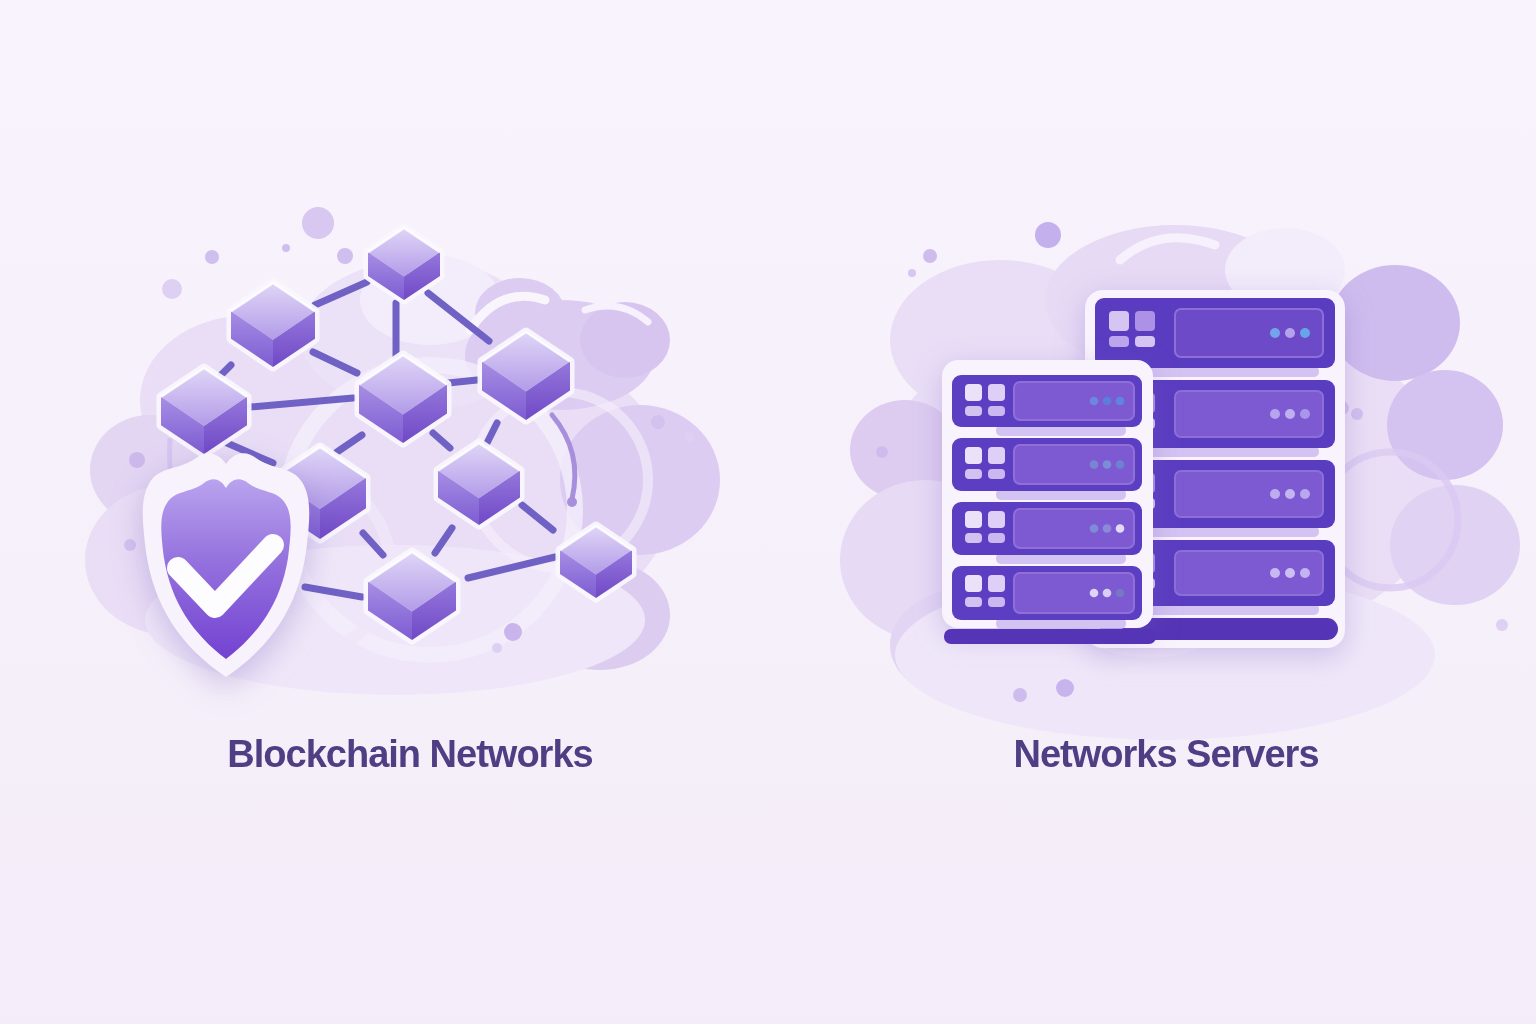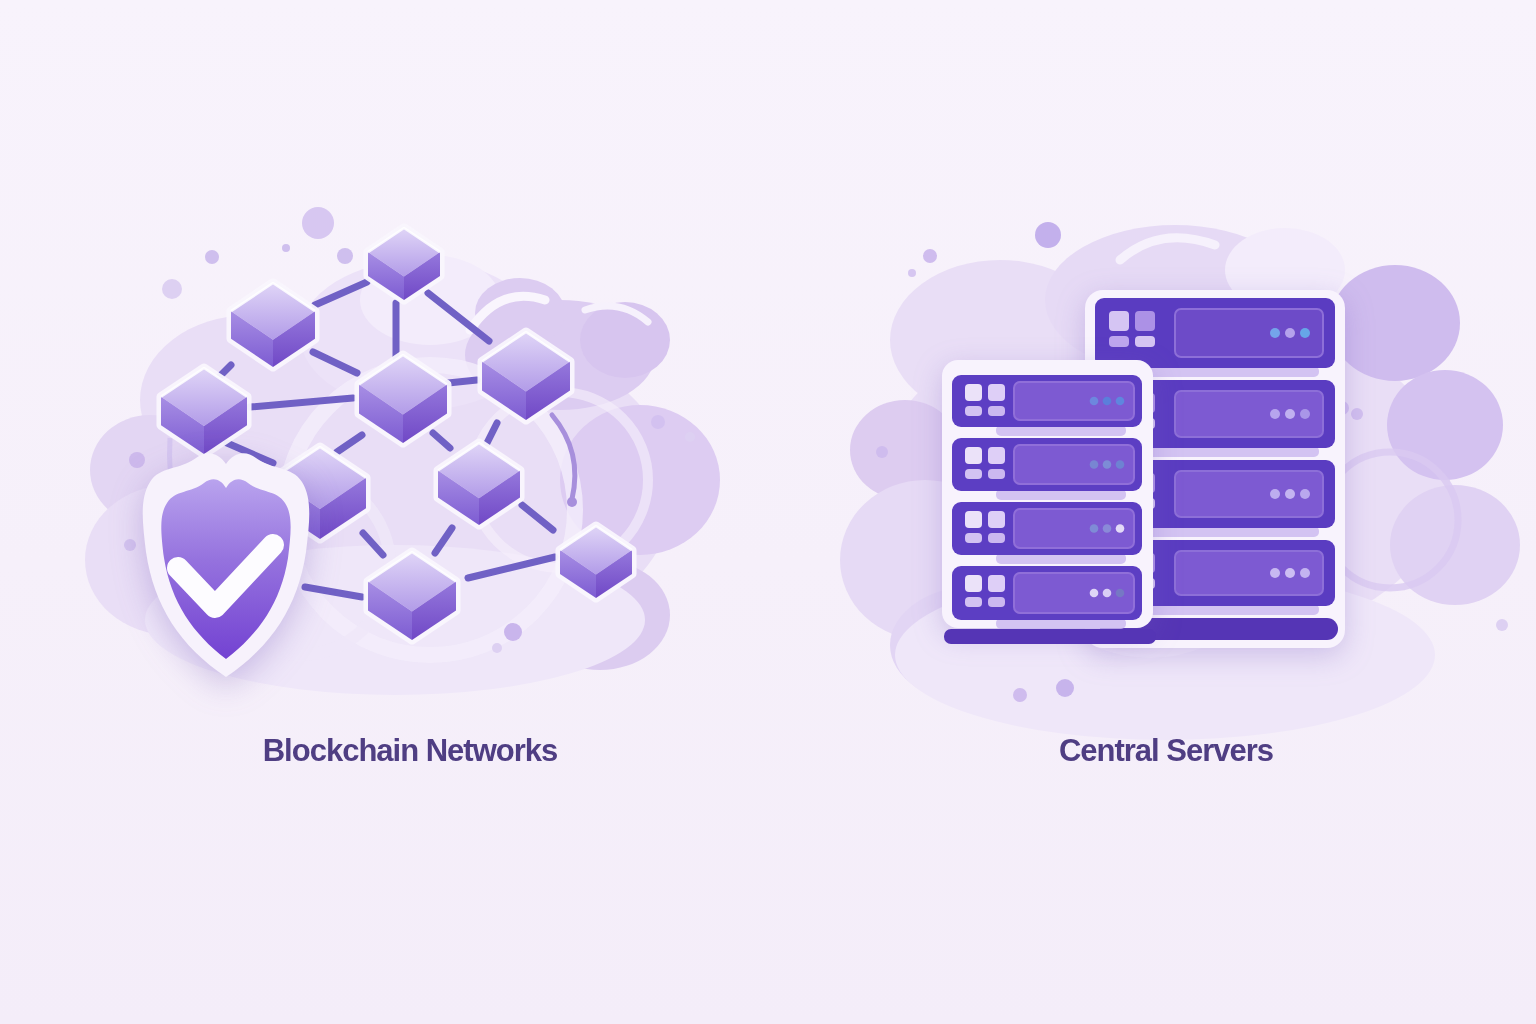--- a/index.html
+++ b/index.html
@@ -1,19 +1,19 @@
 <!DOCTYPE html>
 <html><head>
 <meta charset="utf-8">
 <style>
   html,body{margin:0;padding:0;}
   body{width:1536px;height:1024px;overflow:hidden;font-family:"Liberation Sans",sans-serif;}
   #canvas{position:relative;width:1536px;height:1024px;background:linear-gradient(180deg,#f8f3fc 0%,#f6f0fa 55%,#f4edf9 100%);}
   svg{position:absolute;left:0;top:0;}
-  .caption{position:absolute;top:733px;transform:translateX(-50%);font-weight:700;font-size:31px;letter-spacing:-1px;color:#4f3e83;white-space:nowrap;}
+  .caption{position:absolute;top:733px;transform:translateX(-50%);font-weight:700;font-size:38px;letter-spacing:-1px;color:#4f3e83;white-space:nowrap;}
   .caption.left{left:410px;}
   .caption.right{left:1166px;}
   .rack-shadow{filter:drop-shadow(0 8px 14px rgba(120,90,190,.28));}
   .shield-shadow{filter:drop-shadow(0 10px 16px rgba(110,80,180,.30));}
 </style>
 </head>
 <body>
 
 <div id="canvas">
 
@@ -281,15 +281,15 @@
           <rect x="1014" y="573" width="120" height="40" rx="6" fill="#7d5ad2" stroke="#906fd9" stroke-width="2"></rect>
           <circle cx="1120" cy="593" r="4.3" fill="#7678c4"></circle>
           <circle cx="1107" cy="593" r="4.3" fill="#d9cef5"></circle>
           <circle cx="1094" cy="593" r="4.3" fill="#ded5f6"></circle>
           <rect x="944" y="629" width="212" height="15" rx="7" fill="#5535b5"></rect>
         </g>
       </g>
 </svg>
 
 <div class="caption left">Blockchain Networks</div>
-<div class="caption right">Central Servers</div>
+<div class="caption right">Networks Servers</div>
 
 </div>
 
 </body></html>

